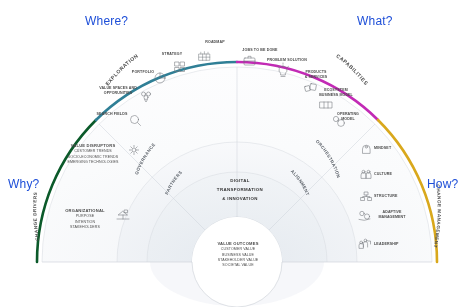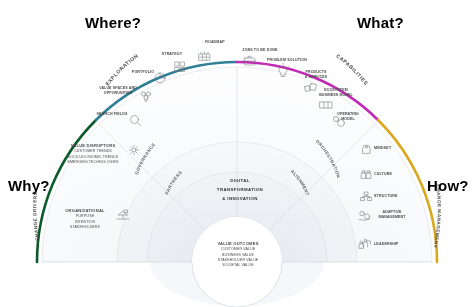--- a/index.html
+++ b/index.html
@@ -7,23 +7,23 @@
     width:474px;height:307px;overflow:hidden;
     background:#ffffff;
     font-family:"Liberation Sans", sans-serif;
     position:relative;
   }
   #stage{position:absolute;left:0;top:0;width:474px;height:307px;}
   svg#wheel{position:absolute;left:0;top:0;width:474px;height:307px;}
 
   .q-label{
     position:absolute;
-    font-size:15px;
-    font-weight:700;
-    color:#000000;
+    font-size:12px;
+    font-weight:400;
+    color:#1d4ed8;
     letter-spacing:.2px;
     white-space:nowrap;
   }
   #q-where{left:85px;top:14px;}
   #q-what{left:357px;top:14px;}
   #q-why{left:8px;top:177px;}
   #q-how{left:427px;top:177px;}
 
   .itm{
     position:absolute;

